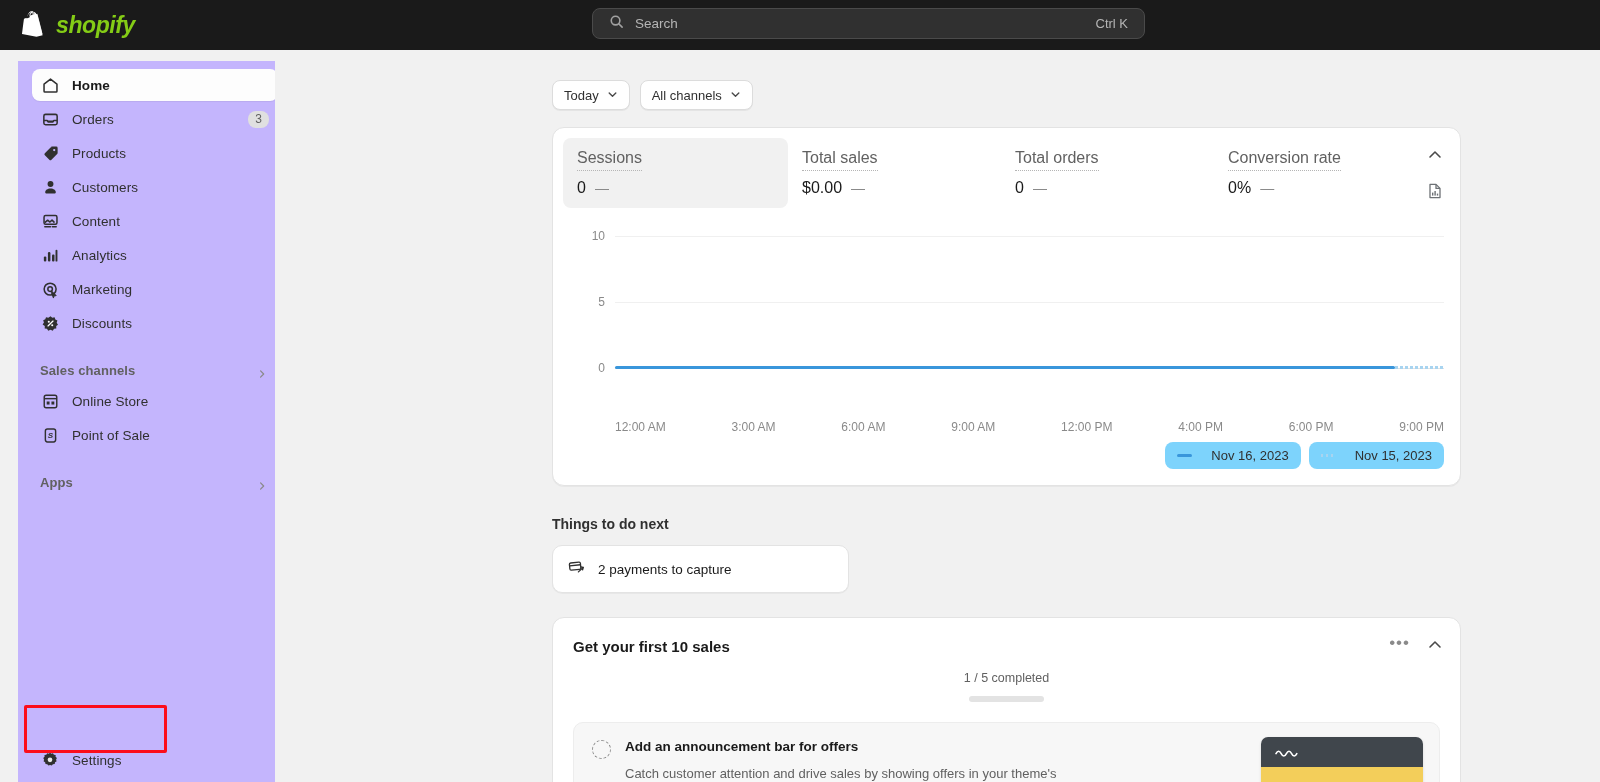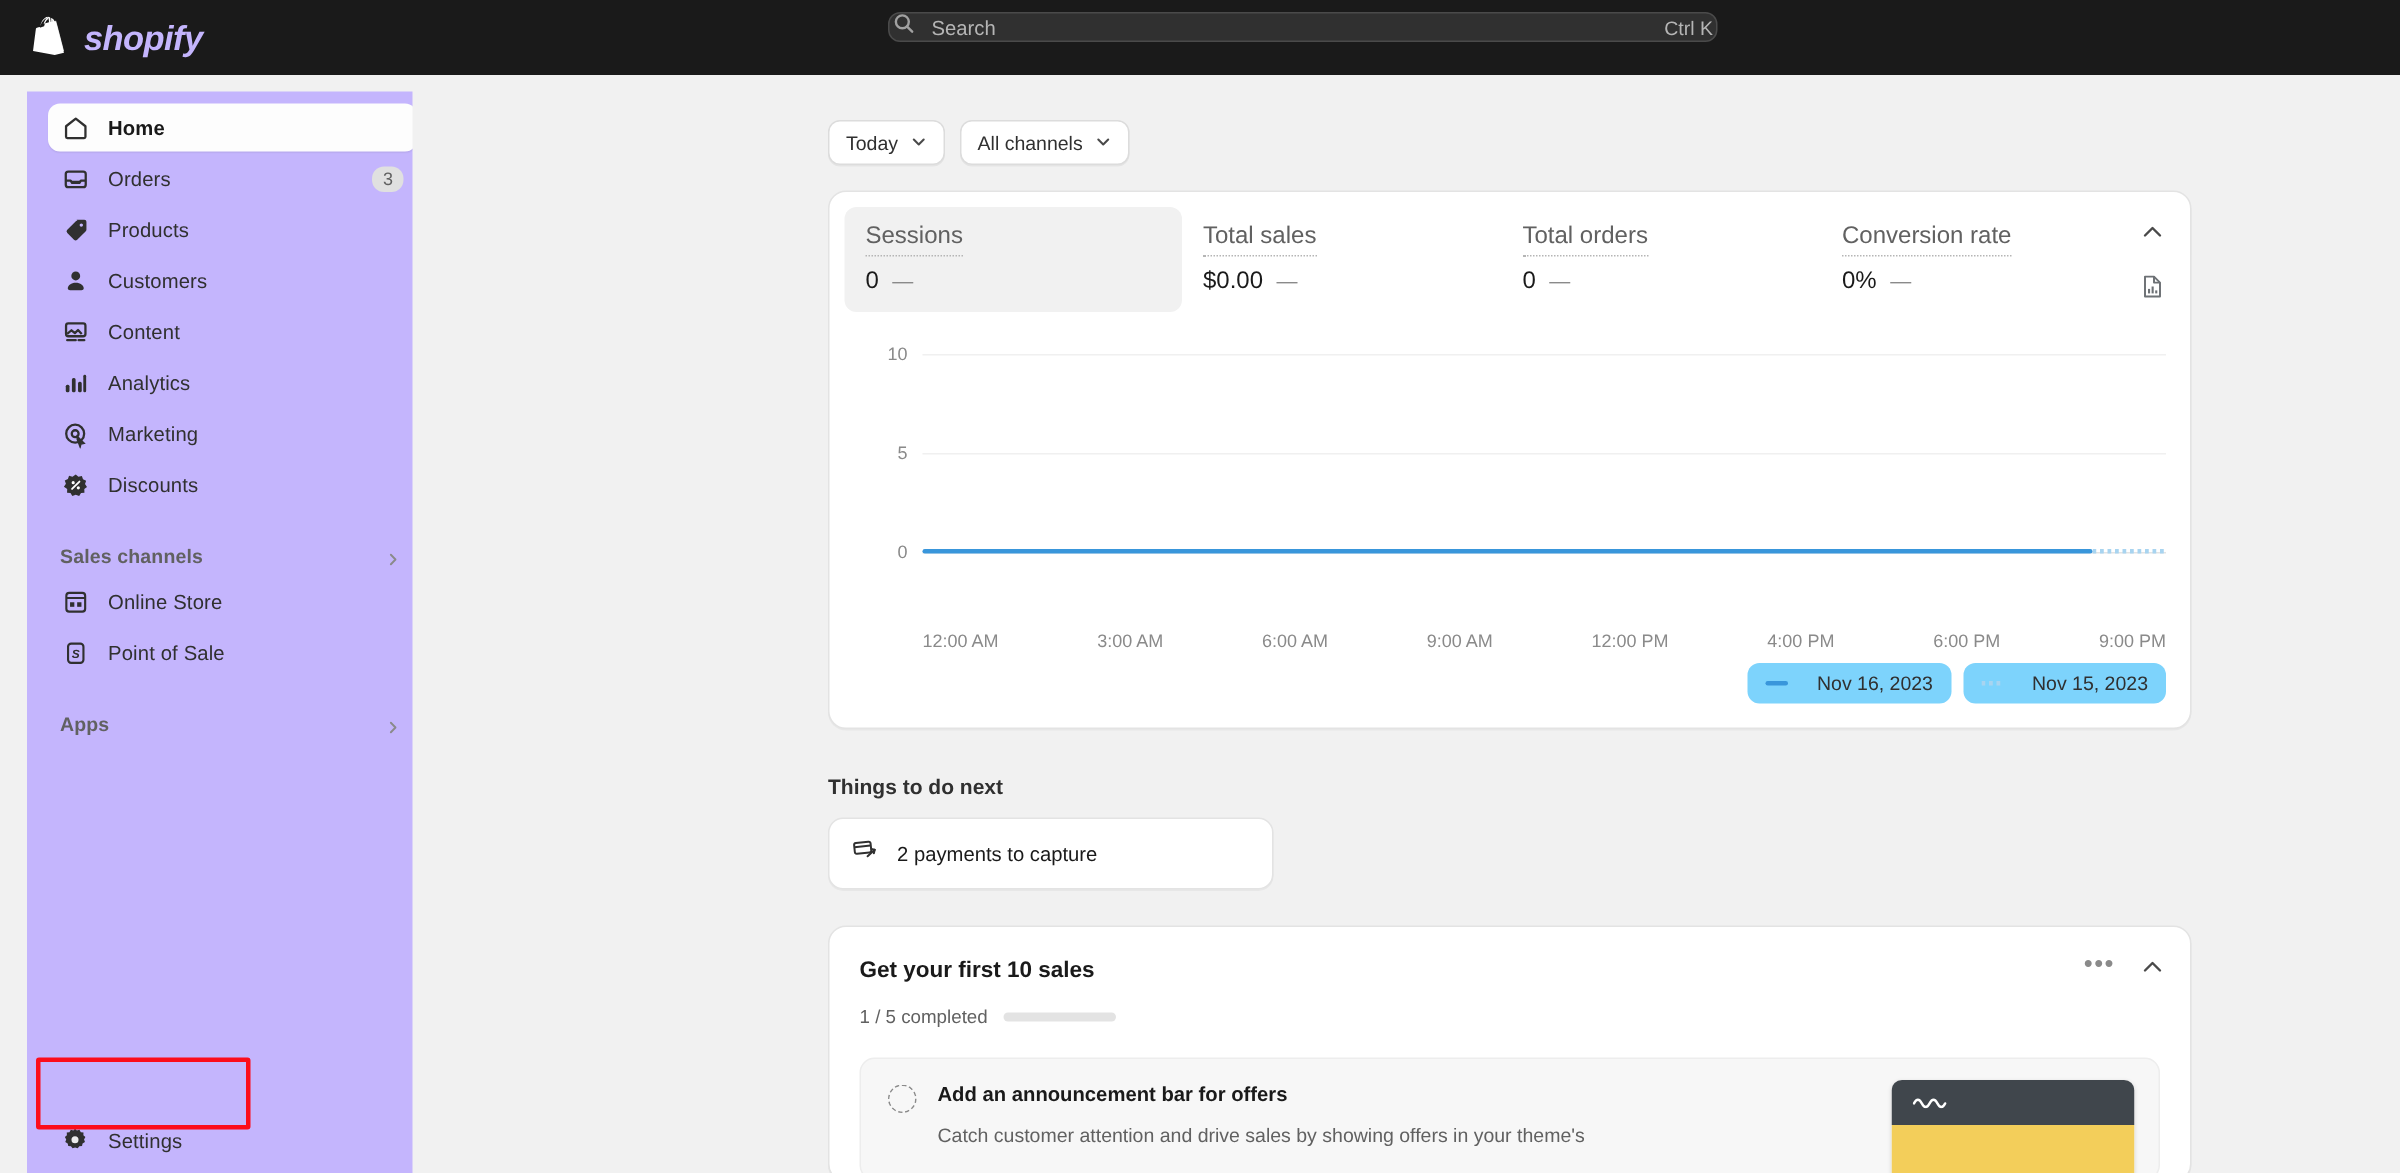--- a/index.html
+++ b/index.html
@@ -17,31 +17,31 @@
     width: 1600px; height: 50px;
     background: #1a1a1a;
     display: flex; align-items: center;
   }
   .logo-wrap {
     display: flex; align-items: center; gap: 9px;
     margin-left: 22px;
   }
   .logo-bag { width: 25px; height: 28px; display: block; }
   .logo-text {
-    color: #c4b5fd; font-size: 23px; font-weight: bold;
+    color: #84cc16; font-size: 23px; font-weight: bold;
     font-style: italic; letter-spacing: -0.4px;
   }
   .search-wrap {
     position: absolute; left: 592px; top: 8px;
-    width: 553px; height: 20px;
+    width: 553px; height: 31px;
     background: #303030;
     border: 1px solid #4a4a4a;
     border-radius: 8px;
     display: flex; align-items: center;
-    padding: 0 2px;
+    padding: 0 16px;
   }
   .search-icon { width: 15px; height: 15px; flex: 0 0 auto; opacity: .85; }
   .search-placeholder {
     color: #b5b5b5; font-size: 13.5px; margin-left: 11px; flex: 1;
   }
   .search-kbd { color: #b5b5b5; font-size: 13px; }
 
   
   .sidebar {
     position: absolute; top: 50px; left: 18px;
@@ -202,21 +202,21 @@
   }
   .todo-label { font-size: 13.5px; color: #1a1a1a; font-weight: 500; margin-left: 12px; }
 
   
   .sales-card { margin-top: 24px; padding: 20px 20px 0 20px; }
   .sales-title { font-size: 15px; font-weight: 600; color: #1a1a1a; }
   .sales-desc {
     font-size: 13.5px; color: #303030; line-height: 1.65;
     margin-top: 6px; max-width: 870px;
   }
-  .progress-row { display: flex; align-items: center; gap: 11px; margin-top: 16px; }
+  .progress-row { display: flex; align-items: center; gap: 11px; margin-top: 16px; flex-direction: column; }
   .progress-label { font-size: 12.5px; color: #616161; }
   .progress-track {
     width: 75px; height: 6px; background: #e3e3e3; border-radius: 4px;
     overflow: hidden;
   }
   .progress-fill { width: 20%; height: 100%; background: #303030; border-radius: 4px; }
   .card-menu {
     position: absolute; right: 50px; top: 18px;
     font-size: 17px; color: #8a8a8a; cursor: pointer;
     letter-spacing: 1px; line-height: 14px;

